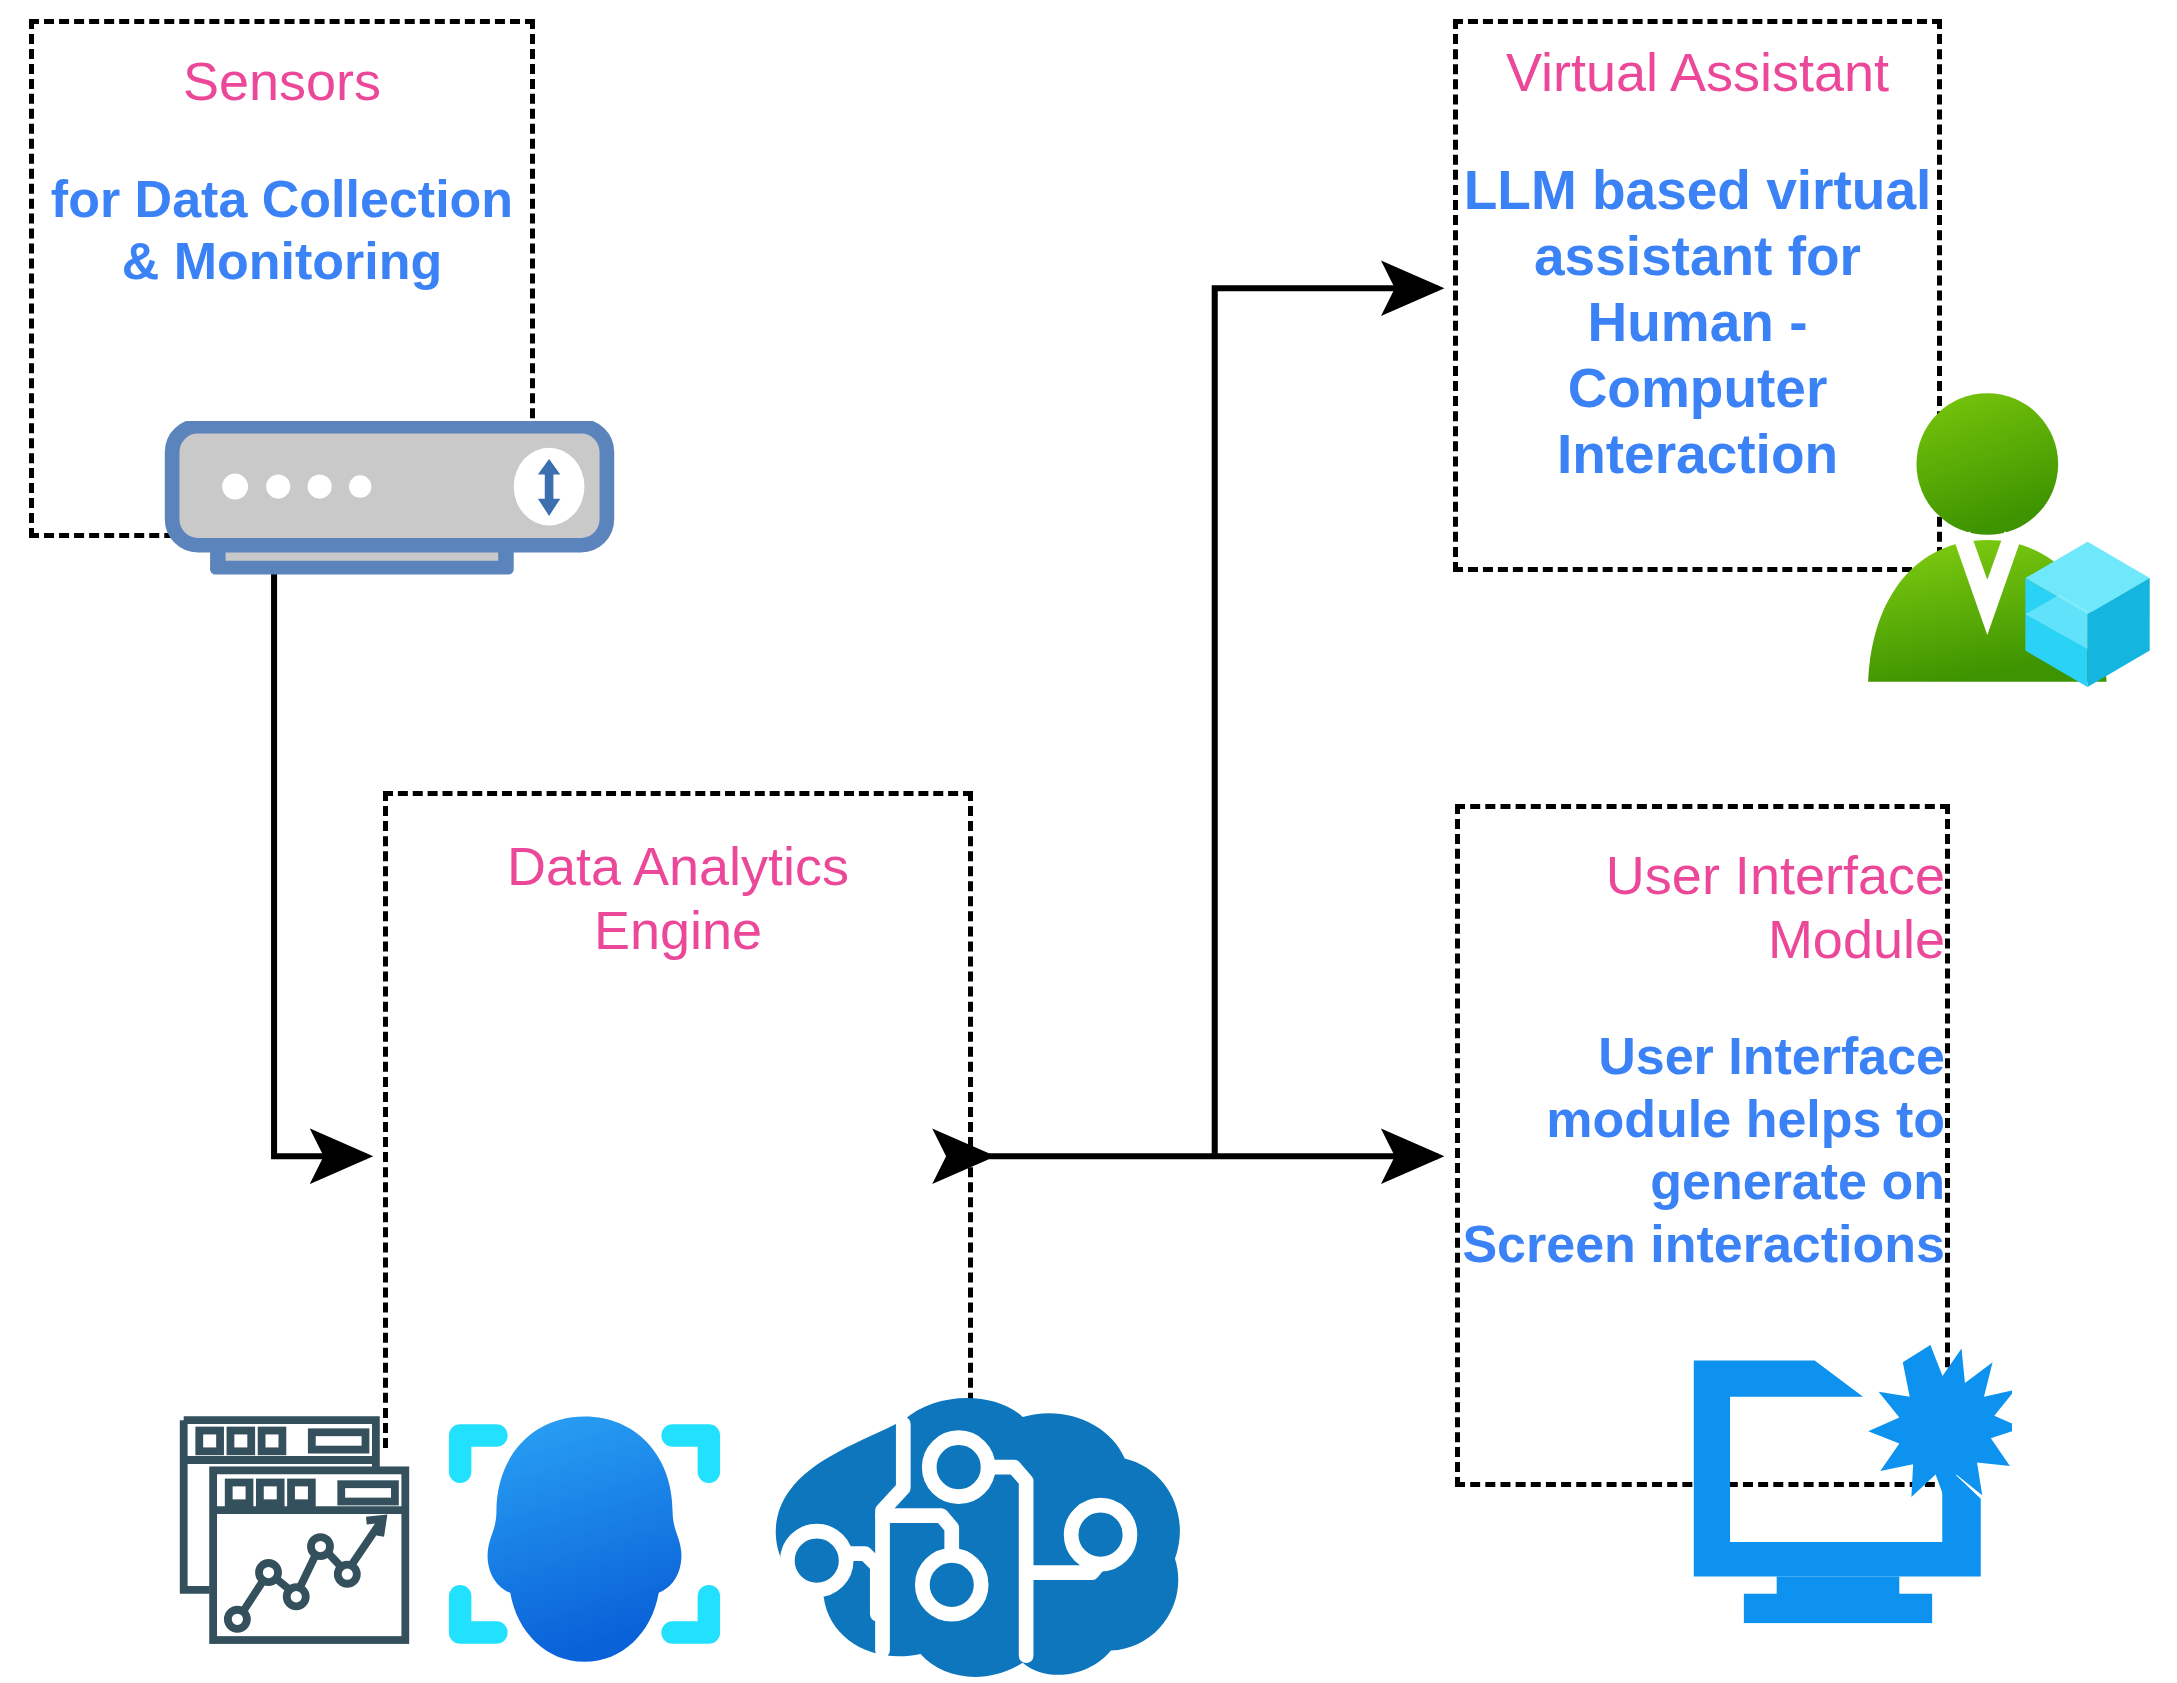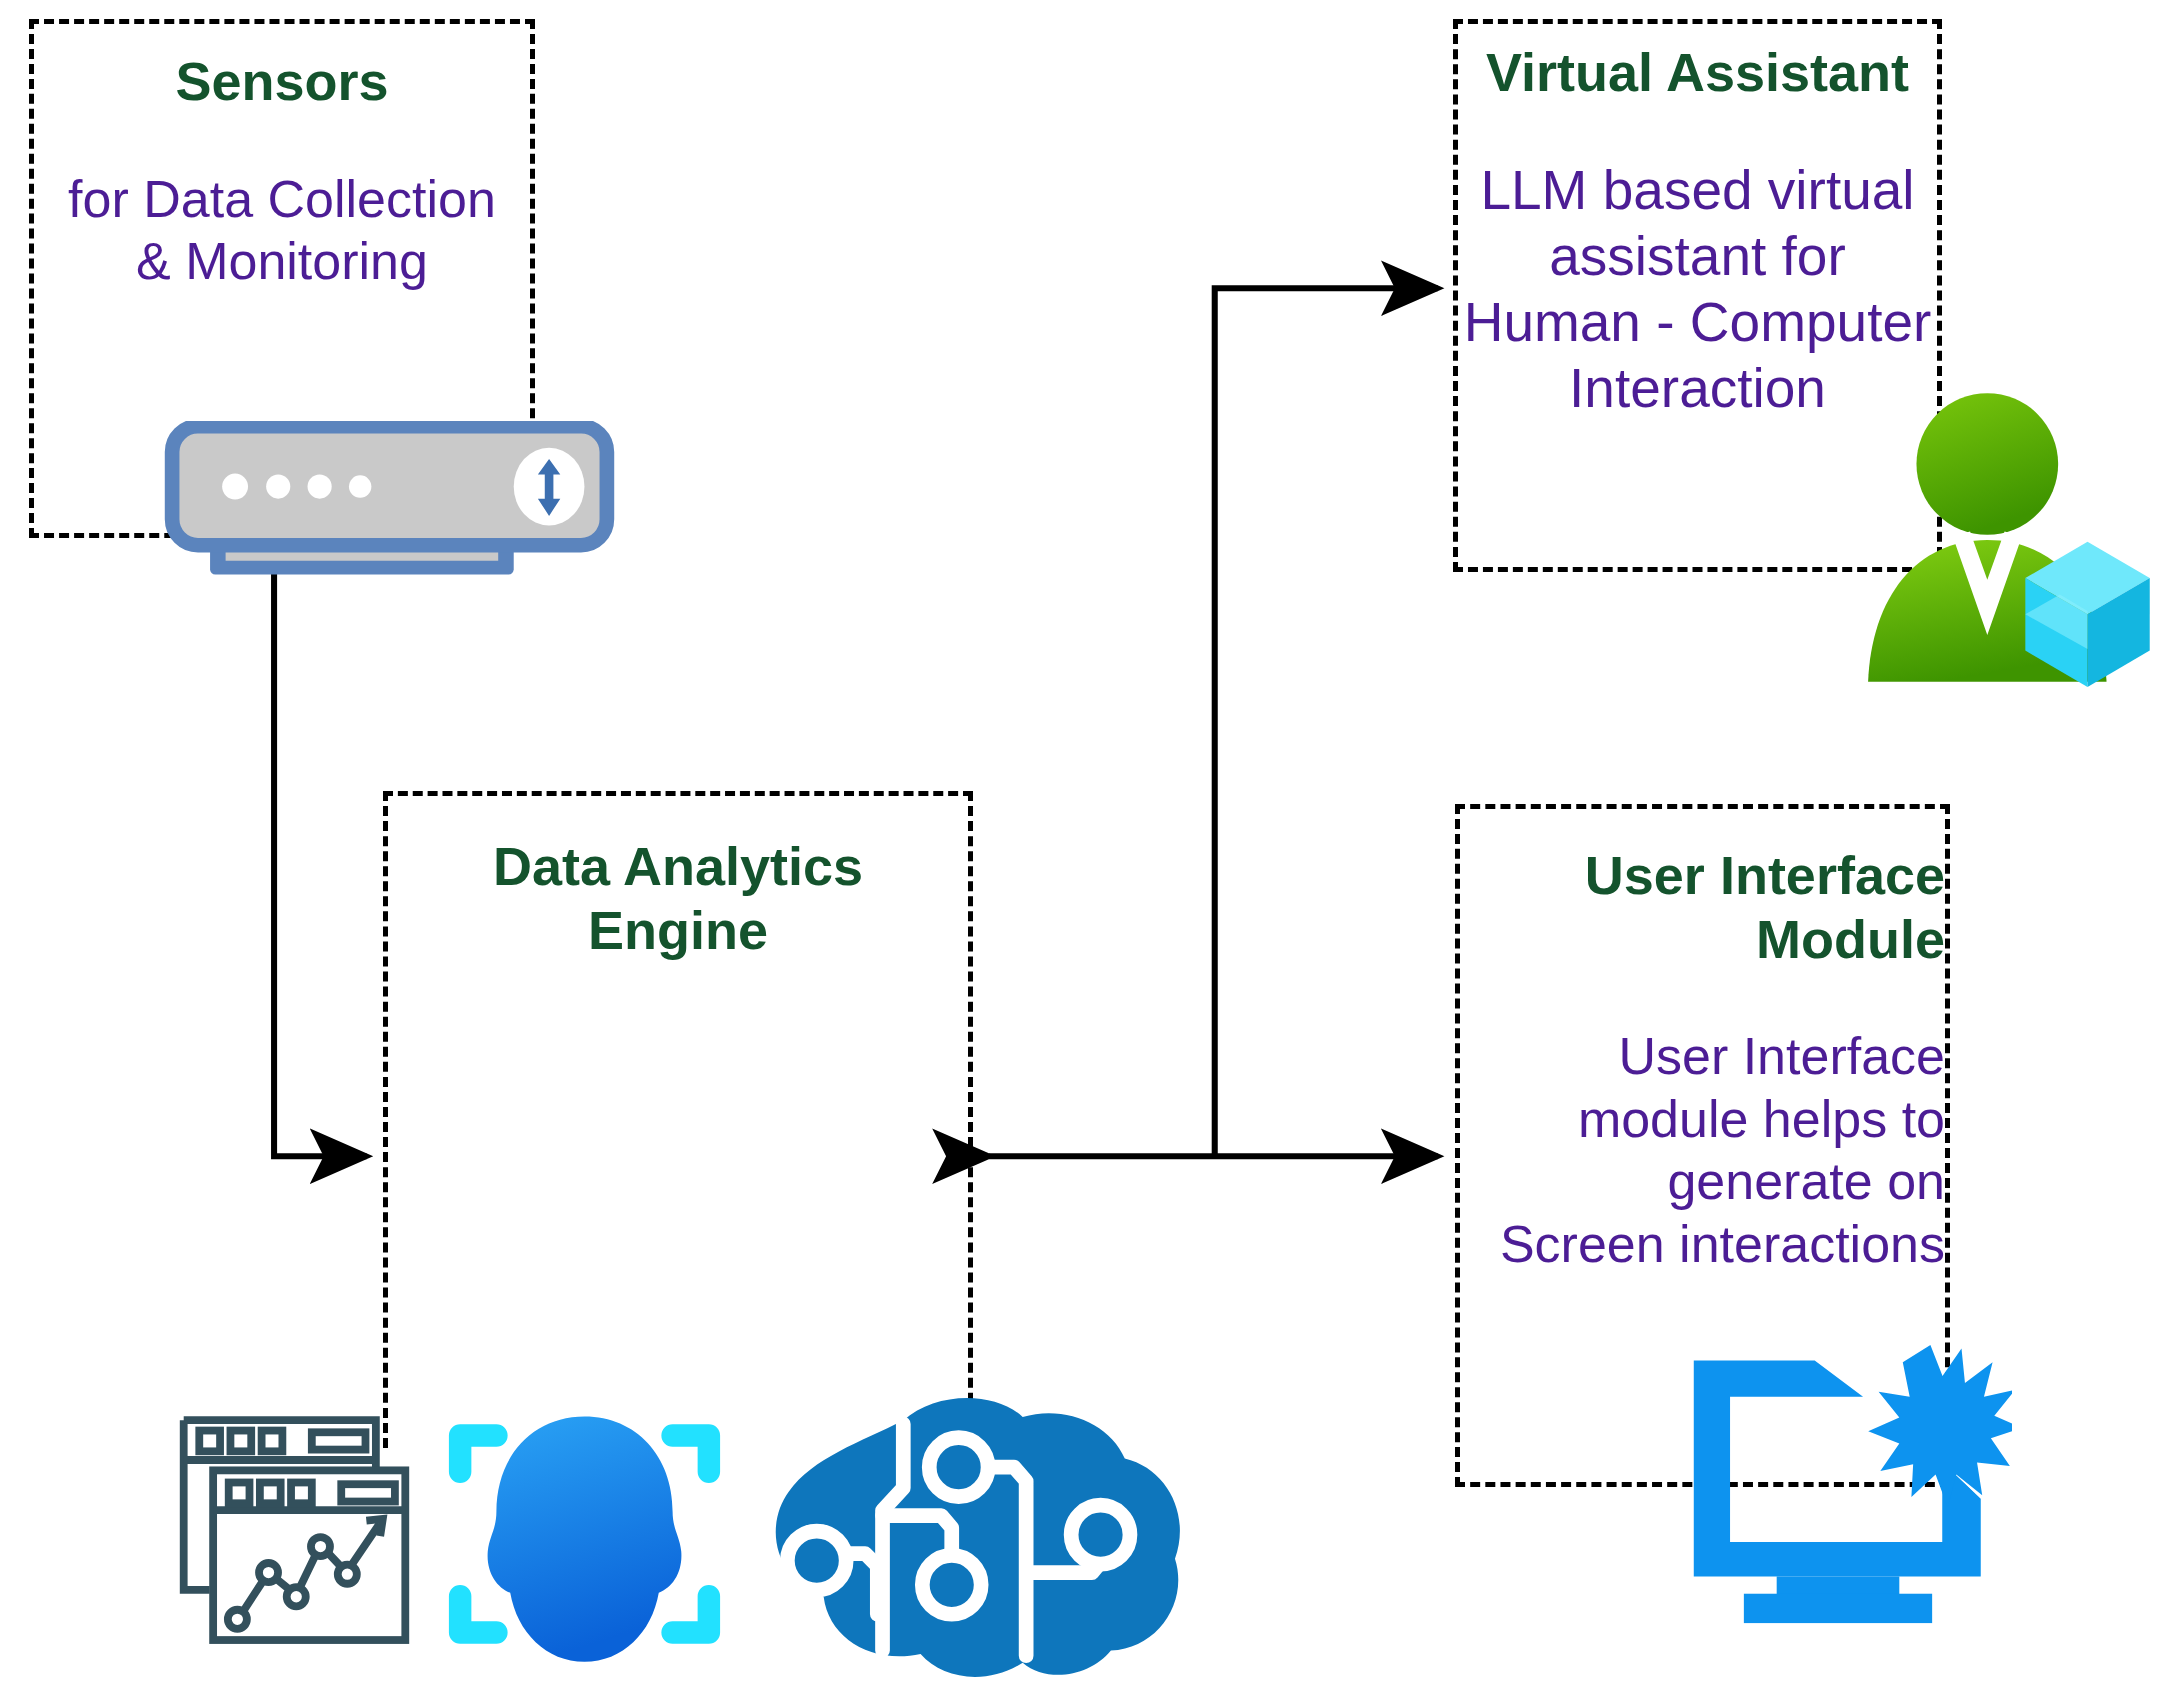--- a/index.html
+++ b/index.html
@@ -25,28 +25,28 @@
     position: absolute;
     box-sizing: border-box;
     border: 5.2px dashed #000000;
     background: transparent;
     text-align: center;
   }
   .module.open-bottom {
     border-bottom: none;
   }
   .module-title {
-    font-weight: bold;
-    color: #14532d;
+    font-weight: normal;
+    color: #ec4899;
     line-height: 1.18;
     white-space: pre-line;
   }
   .module-body {
-    font-weight: normal;
-    color: #4c1d95;
+    font-weight: bold;
+    color: #3b82f6;
     line-height: 1.2;
     white-space: pre-line;
   }
 
   
   #box-sensors {
     left: 29px; top: 19px; width: 506px; height: 519px;
   }
   #box-sensors .module-title { font-size: 54px; margin-top: 26px; }
   #box-sensors .module-body  { font-size: 52px; margin-top: 54px; }

